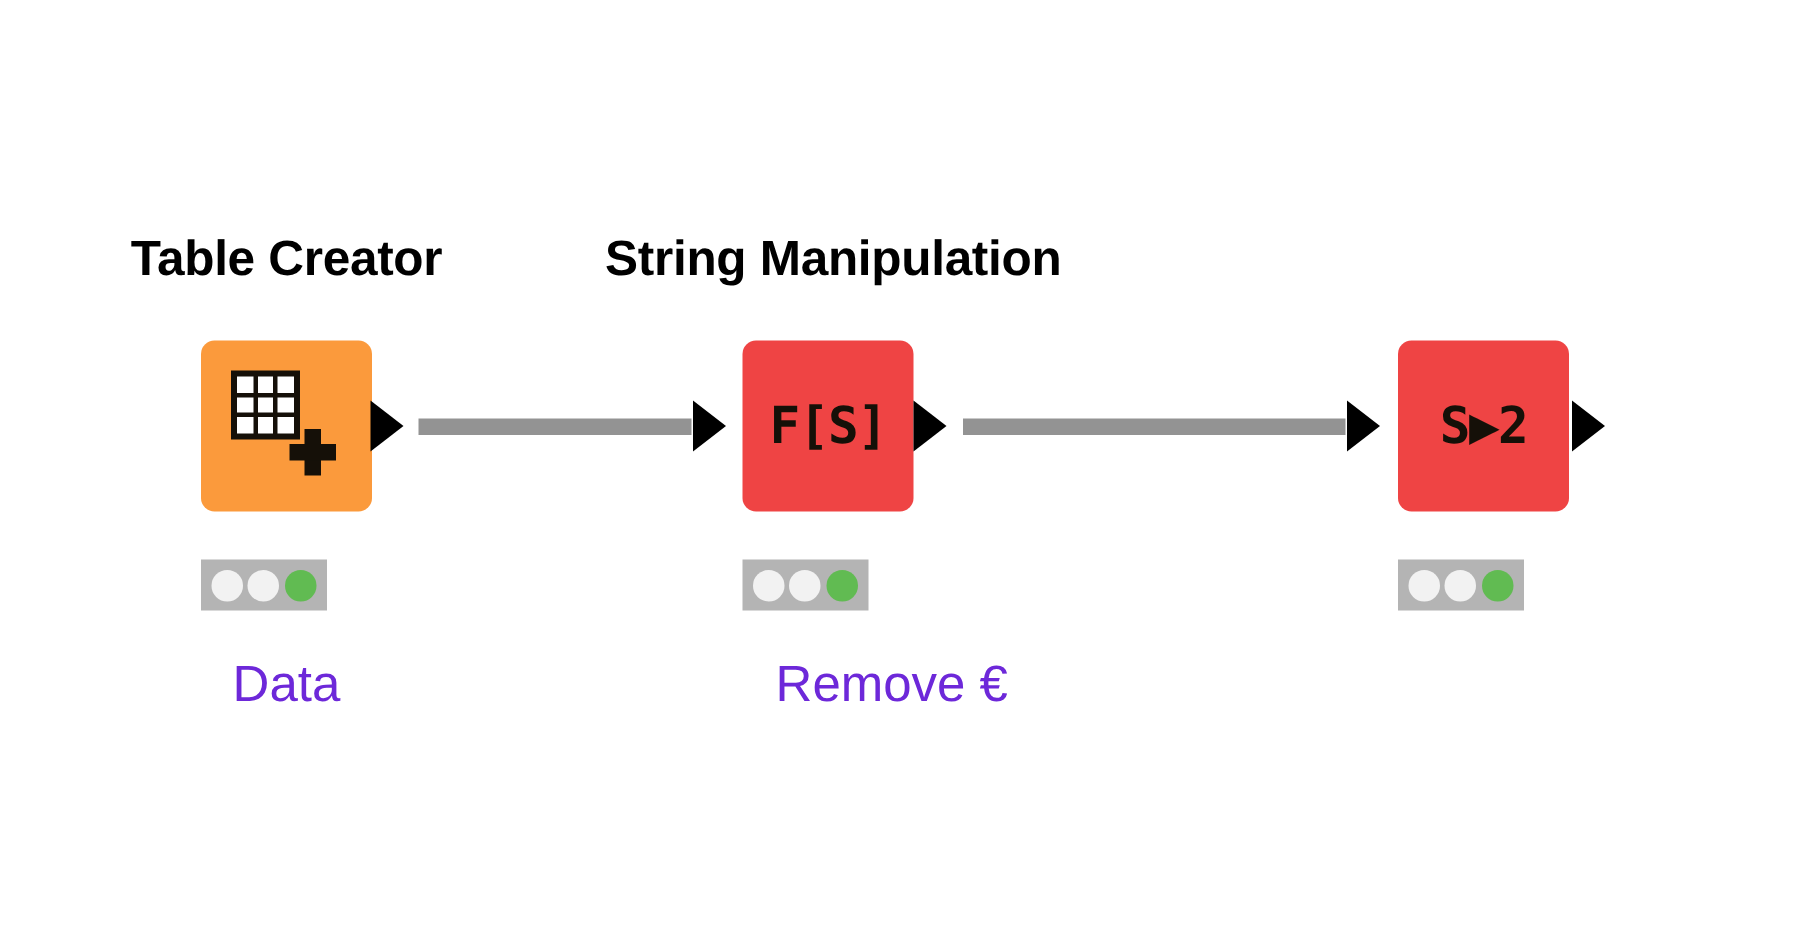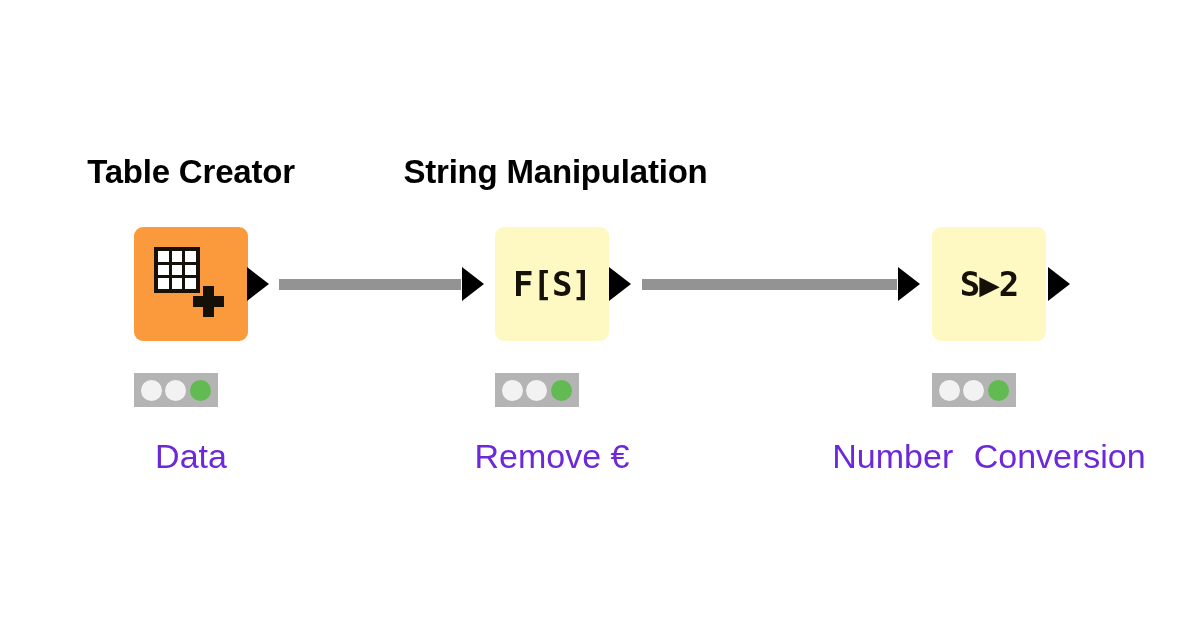--- a/index.html
+++ b/index.html
@@ -35,21 +35,21 @@
 
   
   .node-body {
     position: absolute;
     width: 114px;
     height: 114px;
     border-radius: 9px;
     box-sizing: border-box;
   }
   .node-body.orange { background: #FB9A3C; }
-  .node-body.yellow { background: #fef9c3; }
+  .node-body.yellow { background: #ef4444; }
 
   
   .node-glyph {
     position: absolute;
     inset: 0;
     display: flex;
     align-items: center;
     justify-content: center;
     font-family: "DejaVu Sans Mono", monospace;
     font-weight: bold;
@@ -208,17 +208,16 @@
   </div>
 
   <div class="status-bar" style="left:932px; top:373px;">
     <div class="status-led idle"></div>
     <div class="status-led idle"></div>
     <div class="status-led active"></div>
   </div>
 
   <div class="node-label" style="left:71px; top:436px; width:240px;">Data</div>
 
-  <div class="node-label" style="left:432px; top:436px; width:240px;">Remove €</div>
-
-  <div class="node-label" style="left:789px; top:436px; width:400px; word-spacing:11px;">Number Conversion</div>
+  <div class="node-label" style="left:432px; top:436px; width:240px;text-align:right;">Remove €</div>
+
 
 </div>
 
 </body></html>

